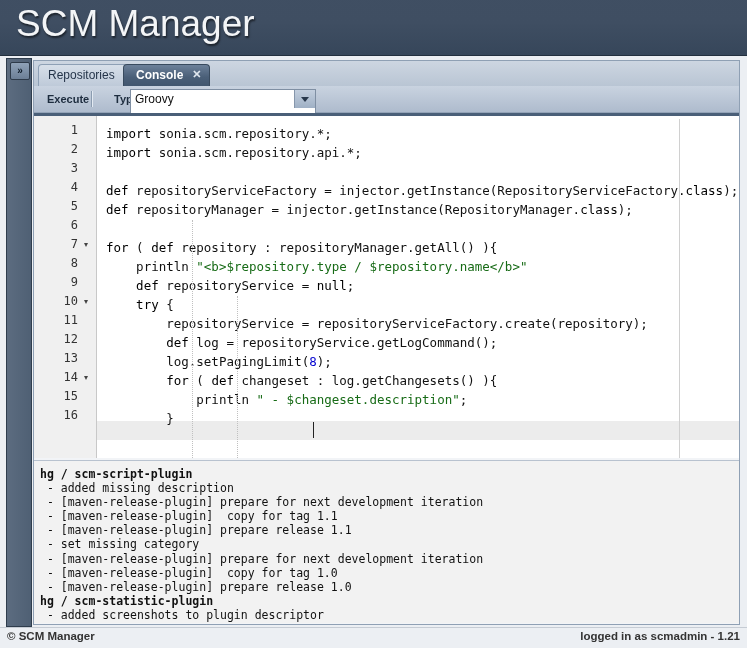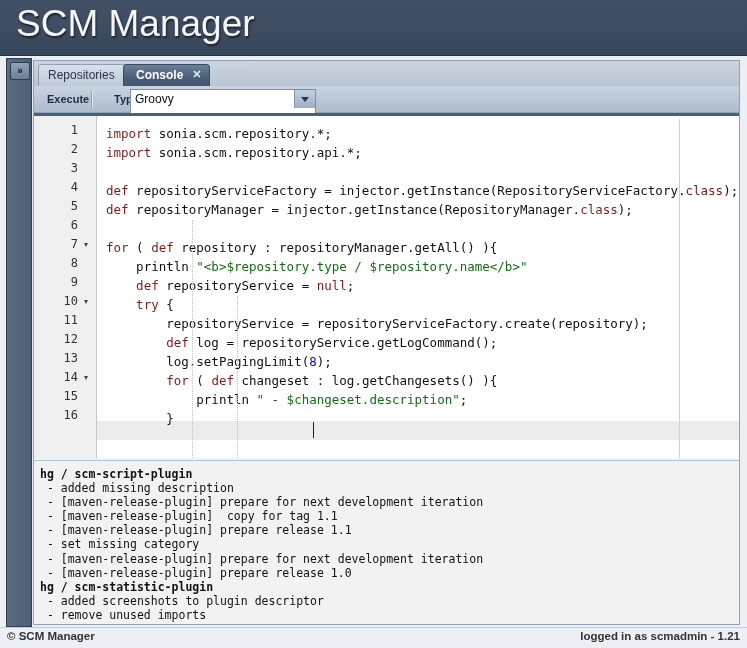--- a/index.html
+++ b/index.html
@@ -161,21 +161,21 @@
   }
   .fold{
     position:absolute;left:50px;width:10px;height:19px;line-height:19px;
     font-size:8px;color:#444;cursor:pointer;
   }
   .cline{
     position:absolute;left:0;white-space:pre;
     font-family:"DejaVu Sans Mono", monospace;
     font-size:12.5px;line-height:19px;color:#111;
   }
-  .k{color:#7f1d1d;}
+  .k{color:#000000;}
   .s{color:#176b16;}
   .n{color:#0000d0;}
   .caret{
     position:absolute;left:216px;top:306px;width:1px;height:16px;background:#222;
   }
 
   
   .output{
     position:absolute;left:0;top:374px;width:705px;height:163px;
     background:#f2f2f2;border-top:1px solid #b8c2cf;
@@ -292,20 +292,21 @@
     </div>
 
     <div class="output" id="output">
         <div class="oline bold">hg / scm-script-plugin</div>
         <div class="oline"> - added missing description</div>
         <div class="oline"> - [maven-release-plugin] prepare for next development iteration</div>
         <div class="oline"> - [maven-release-plugin]  copy for tag 1.1</div>
         <div class="oline"> - [maven-release-plugin] prepare release 1.1</div>
         <div class="oline"> - set missing category</div>
         <div class="oline"> - [maven-release-plugin] prepare for next development iteration</div>
+        <div class="oline"> - [maven-release-plugin]  copy for tag 1.0</div>
         <div class="oline"> - [maven-release-plugin] prepare release 1.0</div>
         <div class="oline bold">hg / scm-statistic-plugin</div>
         <div class="oline"> - added screenshots to plugin descriptor</div>
         <div class="oline"> - remove unused imports</div>
       </div>
 
   </div>
 
   <div class="footer">
     <div class="foot-left">© SCM Manager</div>

